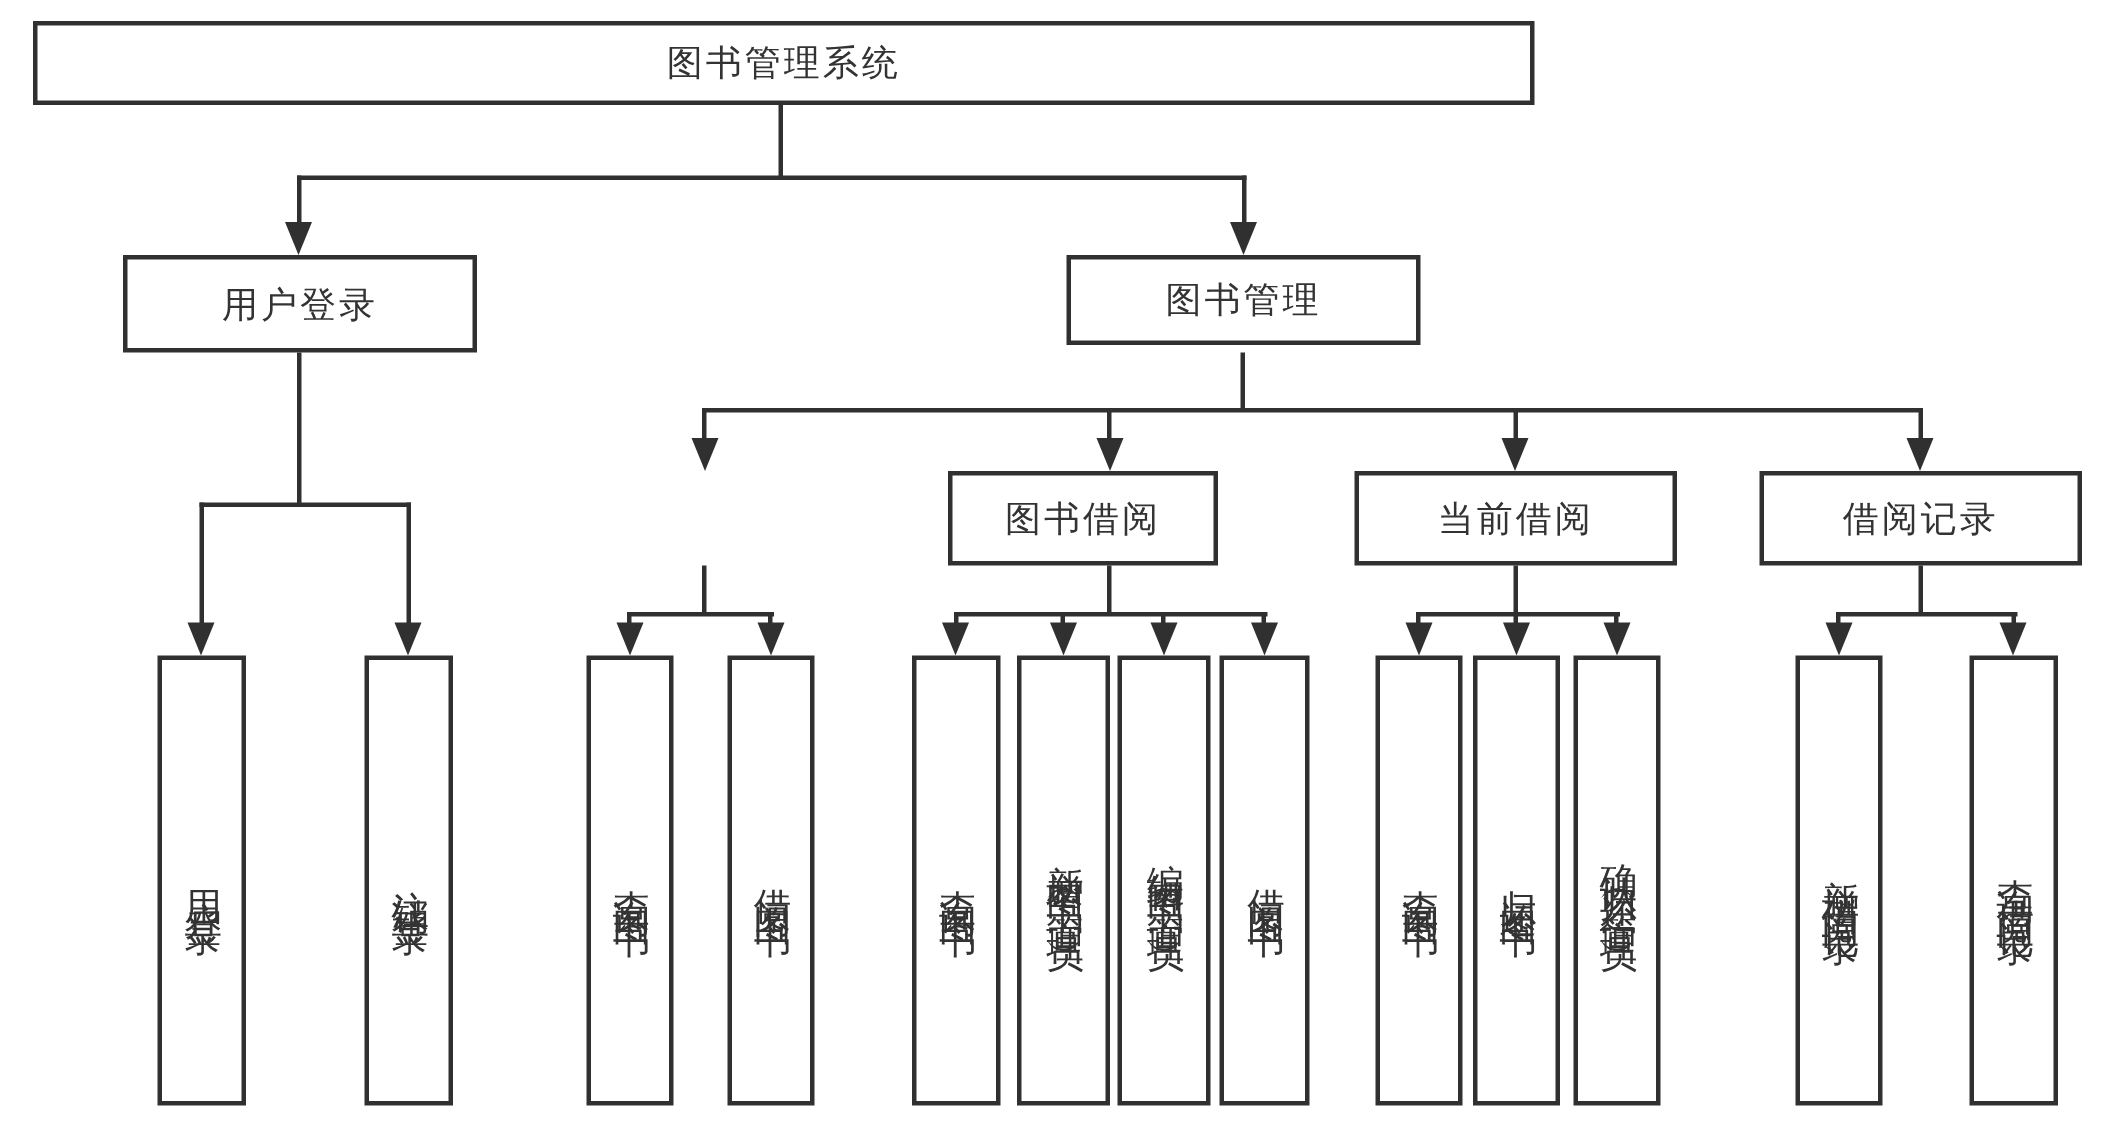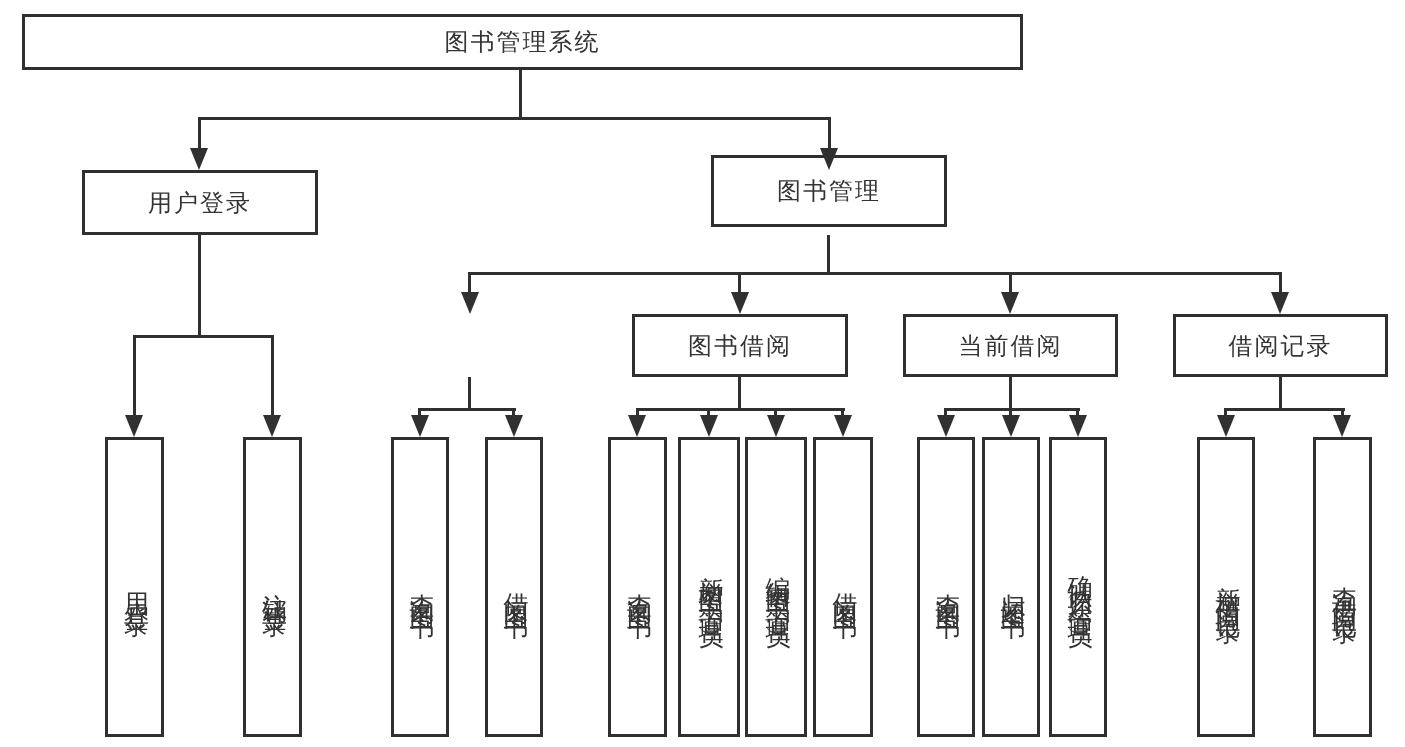--- a/index.html
+++ b/index.html
@@ -1,20 +1,20 @@
 <!DOCTYPE html>
 <html><head>
 <meta charset="utf-8">
 <style>
   html,body{margin:0;padding:0;background:#ffffff;}
   #canvas{
     position:relative;
     width:1405px;height:747px;
     background:#ffffff;
-    font-family:Liberation Mono, monospace;
+    font-family:Liberation Sans, sans-serif;
     overflow:hidden;
   }
   .box{
     position:absolute;
     box-sizing:border-box;
     border:3px solid #303030;
     background:#ffffff;
     display:flex;
     align-items:center;
     justify-content:center;
@@ -59,25 +59,25 @@
 
 <div id="canvas">
 
   <div class="box" style="left:22px;top:14px;width:1001px;height:56px">
     <span class="hlabel">图书管理系统</span>
   </div>
 
   <div class="box" style="left:82px;top:170px;width:236px;height:65px">
     <span class="hlabel">用户登录</span>
   </div>
-  <div class="box" style="left:711px;top:155px;width:236px;height:72px">
+  <div class="box" style="left:711px;top:170px;width:236px;height:60px">
     <span class="hlabel">图书管理</span>
   </div>
 
-  <div class="box" style="left:632px;top:314px;width:216px;height:63px">
+  <div class="box" style="left:632px;top:314px;width:180px;height:63px">
     <span class="hlabel">图书借阅</span>
   </div>
   <div class="box" style="left:903px;top:314px;width:215px;height:63px">
     <span class="hlabel">当前借阅</span>
   </div>
   <div class="box" style="left:1173px;top:314px;width:215px;height:63px">
     <span class="hlabel">借阅记录</span>
   </div>
 
   <div class="box" style="left:105px;top:437px;width:59px;height:300px">

